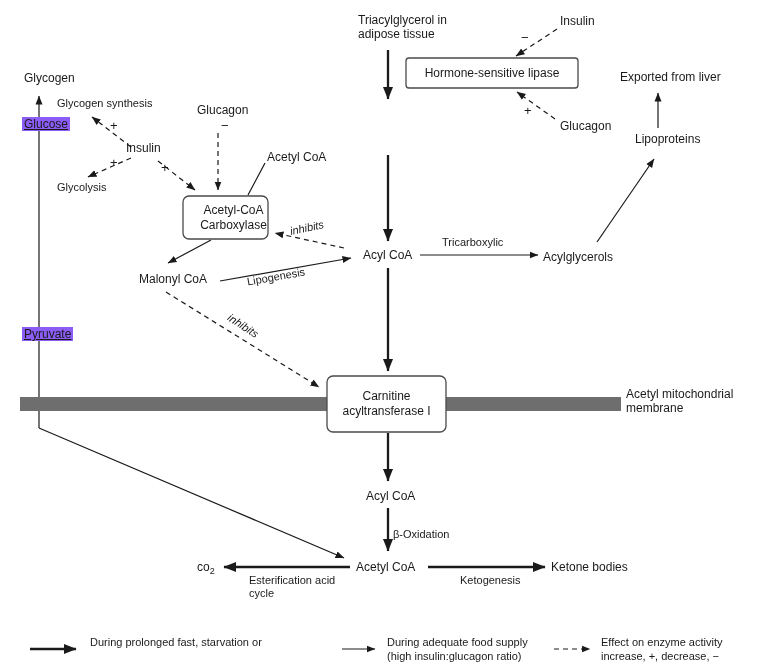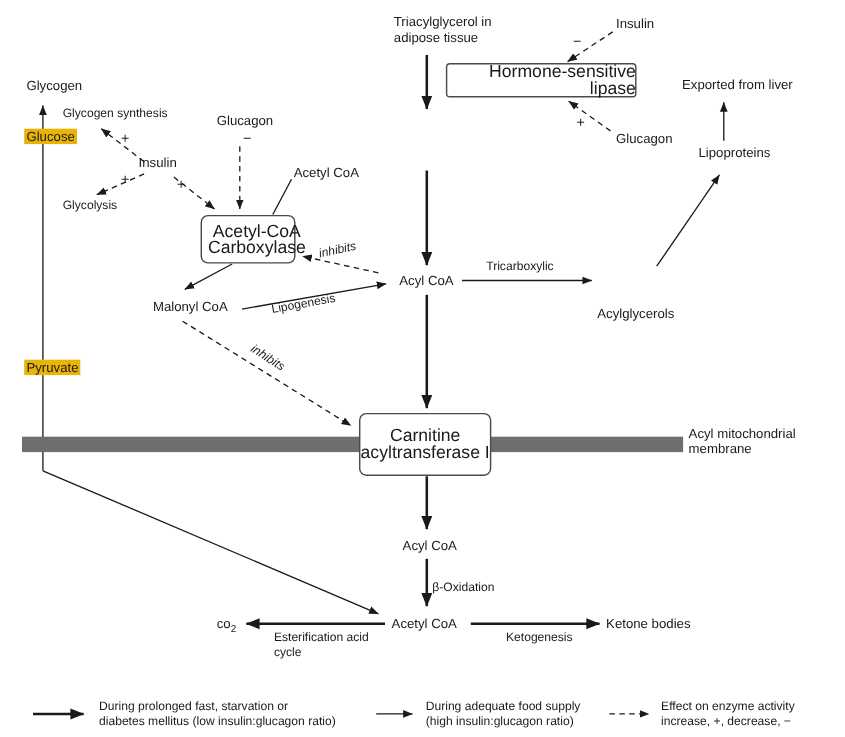--- a/index.html
+++ b/index.html
@@ -7,24 +7,24 @@
     position:relative;width:768px;height:670px;background:#ffffff;
     font-family:"Liberation Sans", sans-serif;color:#1a1a1a;overflow:hidden;
   }
   #wires{position:absolute;left:0;top:0;}
   .ln{stroke:#1a1a1a;stroke-width:1.2;fill:none;}
   .lb{stroke:#1a1a1a;stroke-width:2.3;fill:none;}
   .ld{stroke:#1a1a1a;stroke-width:1.2;fill:none;stroke-dasharray:5 4;}
   .box{fill:#ffffff;stroke:#4a4a4a;stroke-width:1.3;}
   .lbl{position:absolute;font-size:12px;line-height:14px;white-space:nowrap;}
   .sm{font-size:11px;line-height:13px;}
-  .onln{background:#eab308;padding:0 2px;}
+  .onln{background:#8b5cf6;padding:0 2px;text-decoration:underline;}
   .rot{transform-origin:center;white-space:nowrap;}
   .it{font-style:italic;}
-  .boxlbl{position:absolute;display:flex;flex-direction:column;align-items:center;justify-content:center;text-align:right;font-size:16px;line-height:15px;}
+  .boxlbl{position:absolute;display:flex;flex-direction:column;align-items:center;justify-content:center;text-align:left;font-size:12px;line-height:15px;}
   .sign{position:absolute;font-size:13px;line-height:13px;}
   .legend-text{position:absolute;font-size:11px;line-height:14px;white-space:nowrap;}
   sub{font-size:9px;}
 </style>
 </head>
 <body>
 
 <div id="stage">
 
   <svg id="wires" width="768" height="670" viewBox="0 0 768 670">
@@ -107,29 +107,29 @@
   <div class="lbl sm rot" style="left:276px;top:277px;transform:translate(-50%,-50%) rotate(-10deg);">Lipogenesis</div>
   <div class="lbl sm rot it" style="left:307px;top:228px;transform:translate(-50%,-50%) rotate(-12deg);">inhibits</div>
   <div class="lbl sm rot it" style="left:243px;top:326px;transform:translate(-50%,-50%) rotate(33deg);">inhibits</div>
 
   <div class="lbl" style="left:358px;top:13px;">
     <span style="display:block">Triacylglycerol in</span>
     <span style="display:block">adipose tissue</span>
   </div>
   <div class="lbl" style="left:363px;top:248px;">Acyl CoA</div>
   <div class="lbl sm" style="left:442px;top:236px;">Tricarboxylic</div>
-  <div class="lbl" style="left:543px;top:250px;margin-top:28px;">Acylglycerols</div>
+  <div class="lbl" style="left:543px;top:250px;">Acylglycerols</div>
 
   <div class="lbl" style="left:560px;top:14px;">Insulin</div>
   <div class="lbl" style="left:560px;top:119px;">Glucagon</div>
   <div class="lbl" style="left:620px;top:70px;">Exported from liver</div>
   <div class="lbl" style="left:635px;top:132px;">Lipoproteins</div>
 
   <div class="lbl" style="left:626px;top:387px;">
-    <span style="display:block">Acyl mitochondrial</span>
+    <span style="display:block">Acetyl mitochondrial</span>
     <span style="display:block">membrane</span>
   </div>
 
   <div class="lbl" style="left:366px;top:489px;">Acyl CoA</div>
   <div class="lbl sm" style="left:393px;top:528px;">β-Oxidation</div>
   <div class="lbl" style="left:356px;top:560px;">Acetyl CoA</div>
   <div class="lbl" style="left:197px;top:560px;"><span>co</span><sub>2</sub></div>
   <div class="lbl sm" style="left:249px;top:574px;">
     <span style="display:block">Esterification acid</span>
     <span style="display:block">cycle</span>
@@ -142,21 +142,20 @@
     <span>Acetyl-CoA</span>
     <span>Carboxylase</span>
   </div>
   <div class="boxlbl" style="left:327px;top:376px;width:119px;height:56px;">
     <span>Carnitine</span>
     <span>acyltransferase I</span>
   </div>
 
   <div class="legend-text" style="left:90px;top:635px;">
     <span style="display:block">During prolonged fast, starvation or</span>
-    <span style="display:block">diabetes mellitus (low insulin:glucagon ratio)</span>
   </div>
   <div class="legend-text" style="left:387px;top:635px;">
     <span style="display:block">During adequate food supply</span>
     <span style="display:block">(high insulin:glucagon ratio)</span>
   </div>
   <div class="legend-text" style="left:601px;top:635px;">
     <span style="display:block">Effect on enzyme activity</span>
     <span style="display:block">increase, +, decrease, −</span>
   </div>
 

